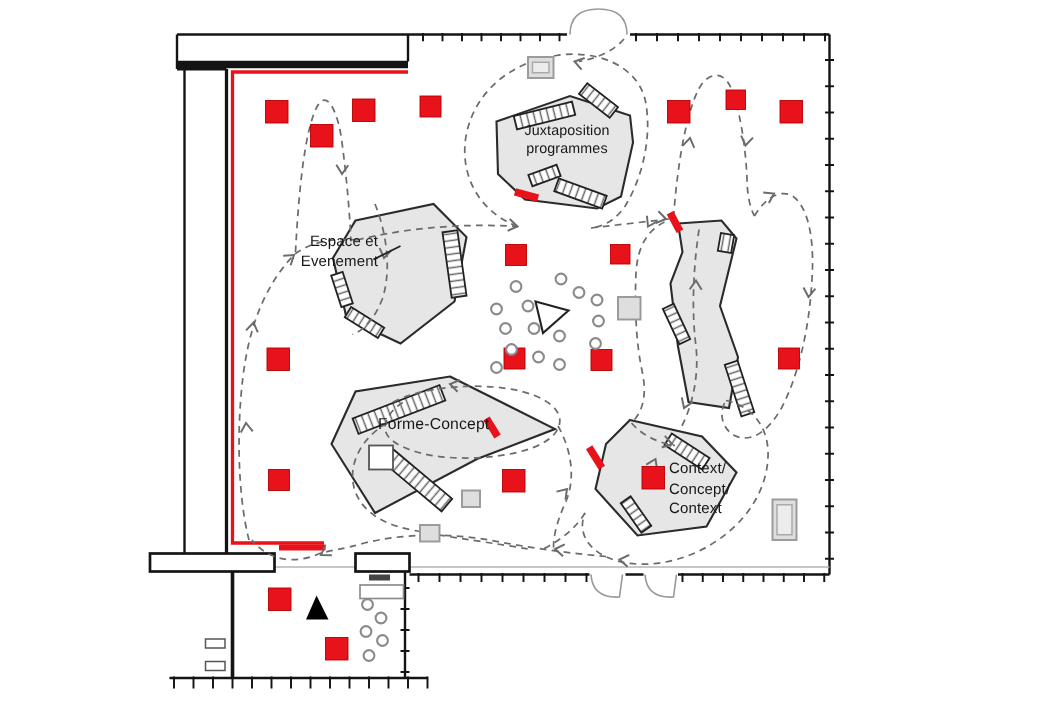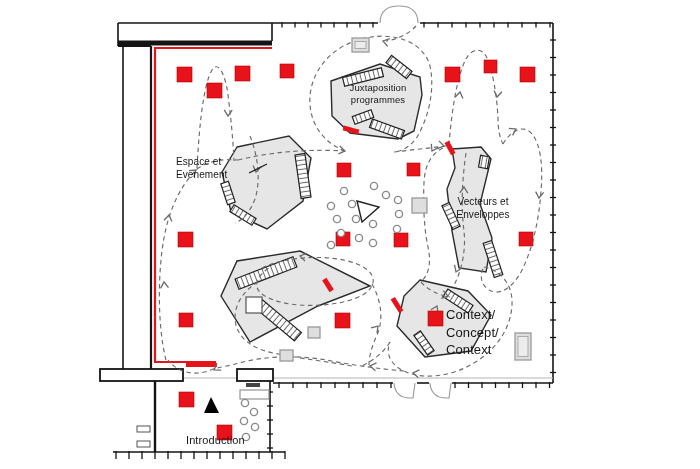--- a/index.html
+++ b/index.html
@@ -2,25 +2,25 @@
 <html><head>
 <meta charset="utf-8">
 <style>
   html,body{margin:0;padding:0;background:#ffffff;}
   #stage{position:relative;width:700px;height:469px;background:#ffffff;overflow:hidden;
          font-family:"Liberation Sans", sans-serif;}
   #plan{position:absolute;left:0;top:0;}
   .plan-label{position:absolute;font-weight:400;color:#161616;white-space:pre-line;
               line-height:1.25;letter-spacing:0.1px;}
   .lbl-juxtaposition{left:336px;top:82px;width:84px;font-size:9.5px;text-align:center;}
-  .lbl-espace{left:176px;top:156px;width:76px;font-size:10px;text-align:left;}
+  .lbl-espace{left:176px;top:156px;width:76px;font-size:10px;text-align:right;}
   .lbl-parc{left:254px;top:183px;width:76px;font-size:10px;text-align:left;}
   .lbl-vecteurs{left:449px;top:196px;width:68px;font-size:10px;text-align:center;}
   .lbl-forme{left:252px;top:277px;width:110px;font-size:10.5px;text-align:left;}
-  .lbl-context{left:446px;top:306px;width:64px;font-size:13px;text-align:left;line-height:1.35;}
+  .lbl-context{left:446px;top:306px;width:64px;font-size:10px;text-align:left;line-height:1.35;}
   .lbl-introduction{left:186px;top:434px;width:110px;font-size:11px;text-align:left;}
 </style>
 </head>
 <body>
 
 <div id="stage">
   <svg id="plan" width="700" height="469" viewBox="0 0 700 469">
     <defs>
       <pattern id="hatch" width="4.5" height="14" patternUnits="userSpaceOnUse">
         <line x1="2.2" y1="0" x2="2.2" y2="14" stroke="#666666" stroke-width="1"></line>
@@ -281,19 +281,17 @@
       <circle cx="246" cy="437" r="3.6" fill="#ffffff" stroke="#8a8a8a" stroke-width="1.4"></circle>
       <polygon points="357,201 379,207 362,222" fill="#ffffff" stroke="#222222" stroke-width="1.4"></polygon>
       <polygon points="204,413 211,397 219,413" fill="#000000" stroke="none" stroke-width="1.4"></polygon>
       <line x1="249" y1="173" x2="267" y2="164" stroke="#222222" stroke-width="1.2"></line>
     </svg>
 
   <div class="plan-label lbl-espace">Espace et
 Evenement</div>
   <div class="plan-label lbl-juxtaposition">Juxtaposition
 programmes</div>
-  <div class="plan-label lbl-vecteurs">Vecteurs et
-Enveloppes</div>
+  <div class="plan-label lbl-forme">Forme-Concept</div>
   <div class="plan-label lbl-context">Context/
 Concept/
 Context</div>
-  <div class="plan-label lbl-introduction">Introduction</div>
 </div>
 
 </body></html>

